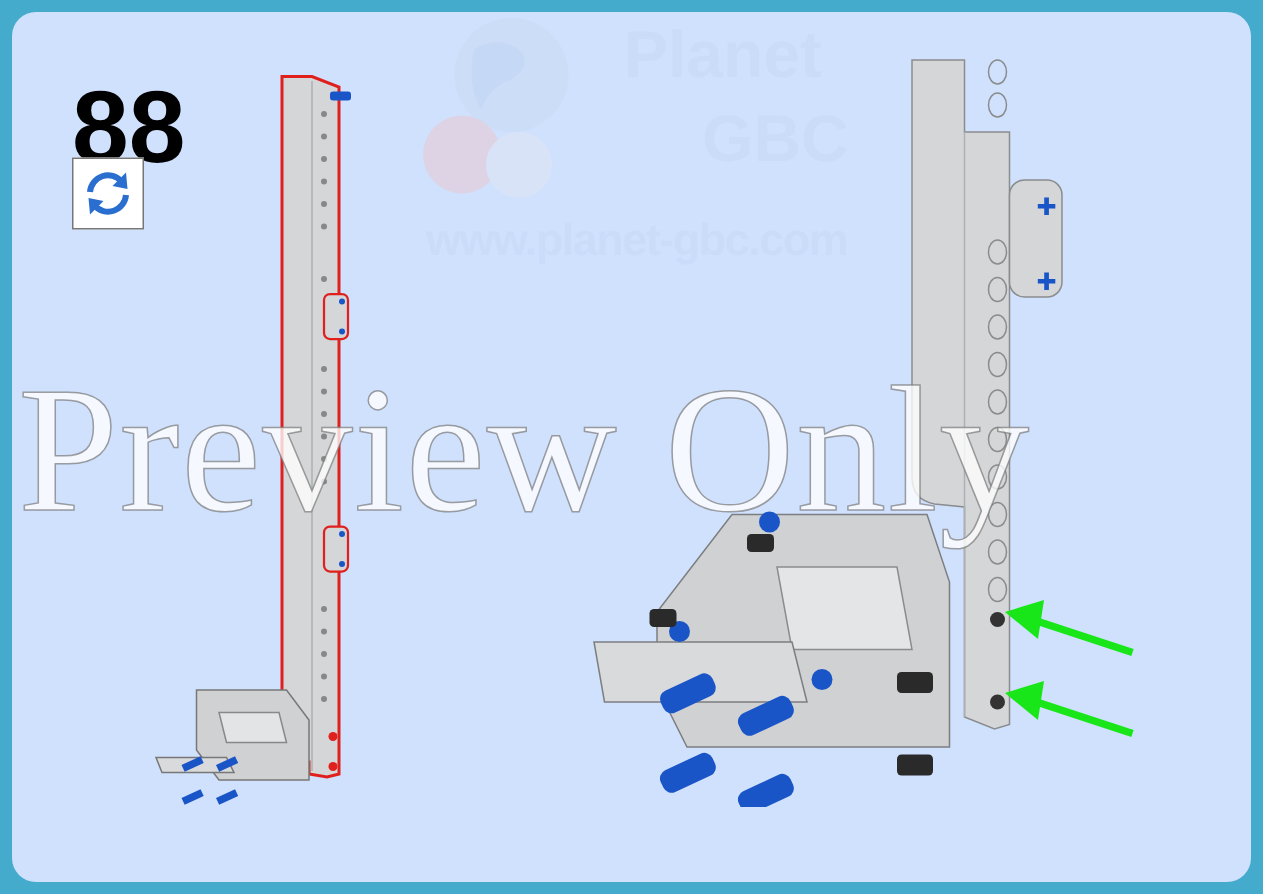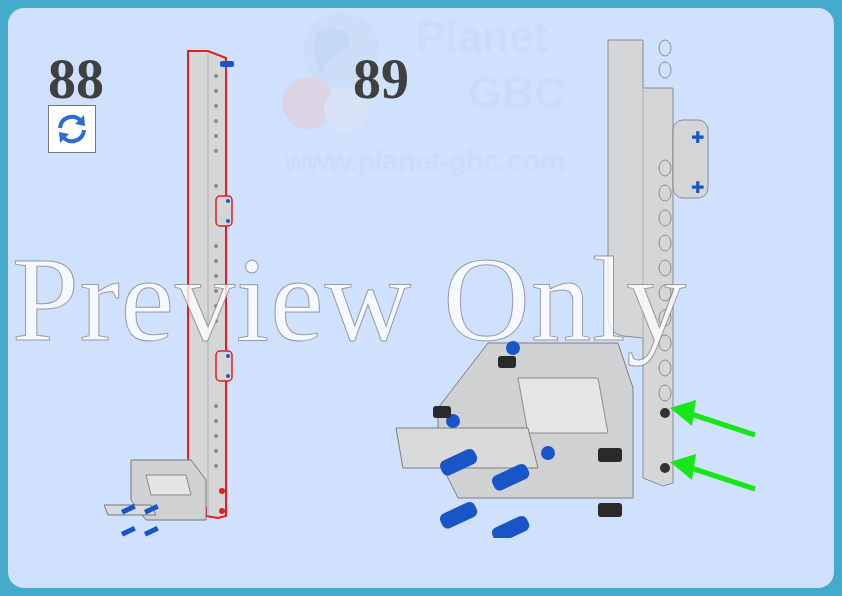--- a/index.html
+++ b/index.html
@@ -7,22 +7,22 @@
       width:842px; height:596px; overflow:hidden;
       background:#45abcc;
       font-family:"Liberation Sans", sans-serif;
       position:relative;
     }
     .page {
       position:absolute; left:8px; top:8px; width:826px; height:580px;
       background:#d0e1fe; border-radius:16px; overflow:hidden;
     }
     .step-num {
-      position:absolute; font-weight:bold; font-size:56px; color:#404040;
-      font-family:Liberation Serif, serif; line-height:1;
+      position:absolute; font-weight:bold; font-size:68px; color:#000000;
+      font-family:Liberation Sans, sans-serif; line-height:1;
     }
     .rotate-btn {
       position:absolute; left:40px; top:97px; width:48px; height:48px;
       background:#fff; border:1px solid #777; box-sizing:border-box;
       display:flex; align-items:center; justify-content:center; cursor:pointer;
     }
     .watermark-logo { position:absolute; left:258px; top:0px; width:320px; height:200px; opacity:0.55; }
     .wm-text { position:absolute; color:#c6d9f5; font-weight:bold; font-family:"Liberation Sans", sans-serif; }
     .preview {
       position:absolute; left:4px; top:232px; width:830px;
@@ -105,21 +105,20 @@
       <polygon points="35,10 95,10 110,30 110,70 50,70 35,50" fill="#cfd1d3" stroke="#777" stroke-width="1"></polygon>
       <polygon points="50,25 90,25 95,45 55,45" fill="#e2e4e6" stroke="#888" stroke-width="1"></polygon>
       <polygon points="8,55 55,55 60,65 12,65" fill="#d8dadc" stroke="#777" stroke-width="1"></polygon>
       <rect x="25" y="60" width="14" height="5" fill="#1a55c8" transform="rotate(-25 25 60)"></rect>
       <rect x="48" y="60" width="14" height="5" fill="#1a55c8" transform="rotate(-25 48 60)"></rect>
       <rect x="25" y="82" width="14" height="5" fill="#1a55c8" transform="rotate(-25 25 82)"></rect>
       <rect x="48" y="82" width="14" height="5" fill="#1a55c8" transform="rotate(-25 48 82)"></rect>
     </svg>
   </div>
 
-  <div class="step-num" style="left:345px;top:43px;">89</div>
 
   <div class="model" style="left:370px;top:30px;">
     <svg width="400" height="500" viewBox="0 0 400 500">
 
       <path d="M230 2 L265 2 L265 50 L295 50 L295 445 L285 448 L265 440 L265 300 L245 298 Q230 295 230 280 Z" fill="#d4d6d8" stroke="#8a8c8e" stroke-width="1"></path>
       <line x1="265" y1="50" x2="265" y2="440" stroke="#aeb0b2"></line>
       <g fill="none" stroke="#8a8c8e">
         <ellipse cx="287" cy="10" rx="6" ry="8"></ellipse>
           <ellipse cx="287" cy="32" rx="6" ry="8"></ellipse>
         <ellipse cx="287" cy="130" rx="6" ry="8"></ellipse>

